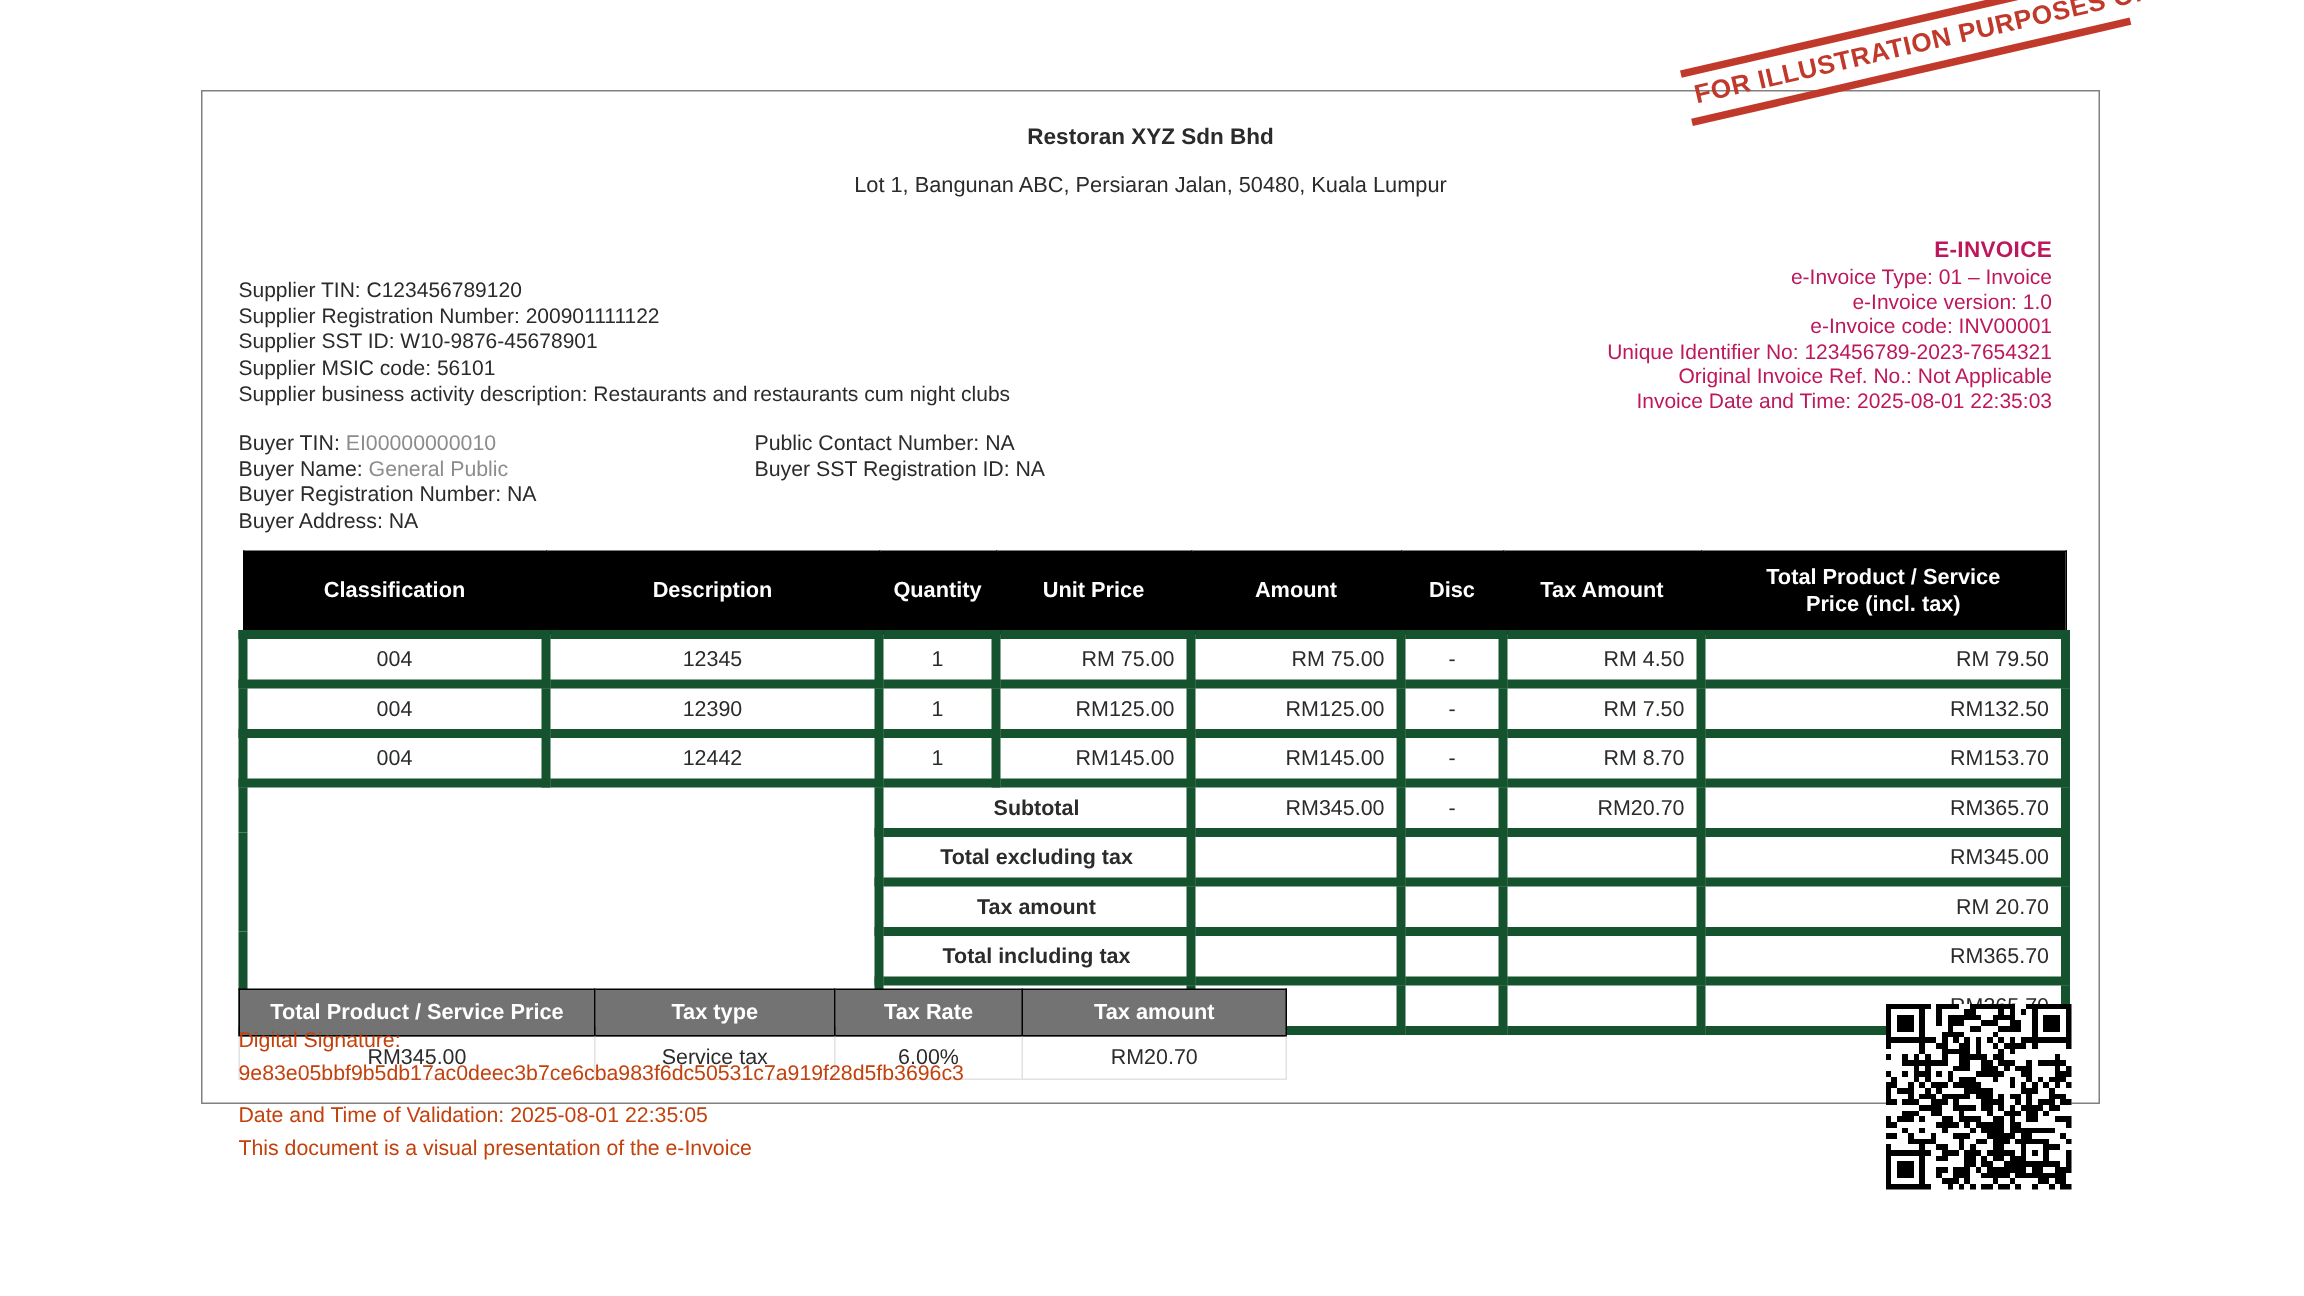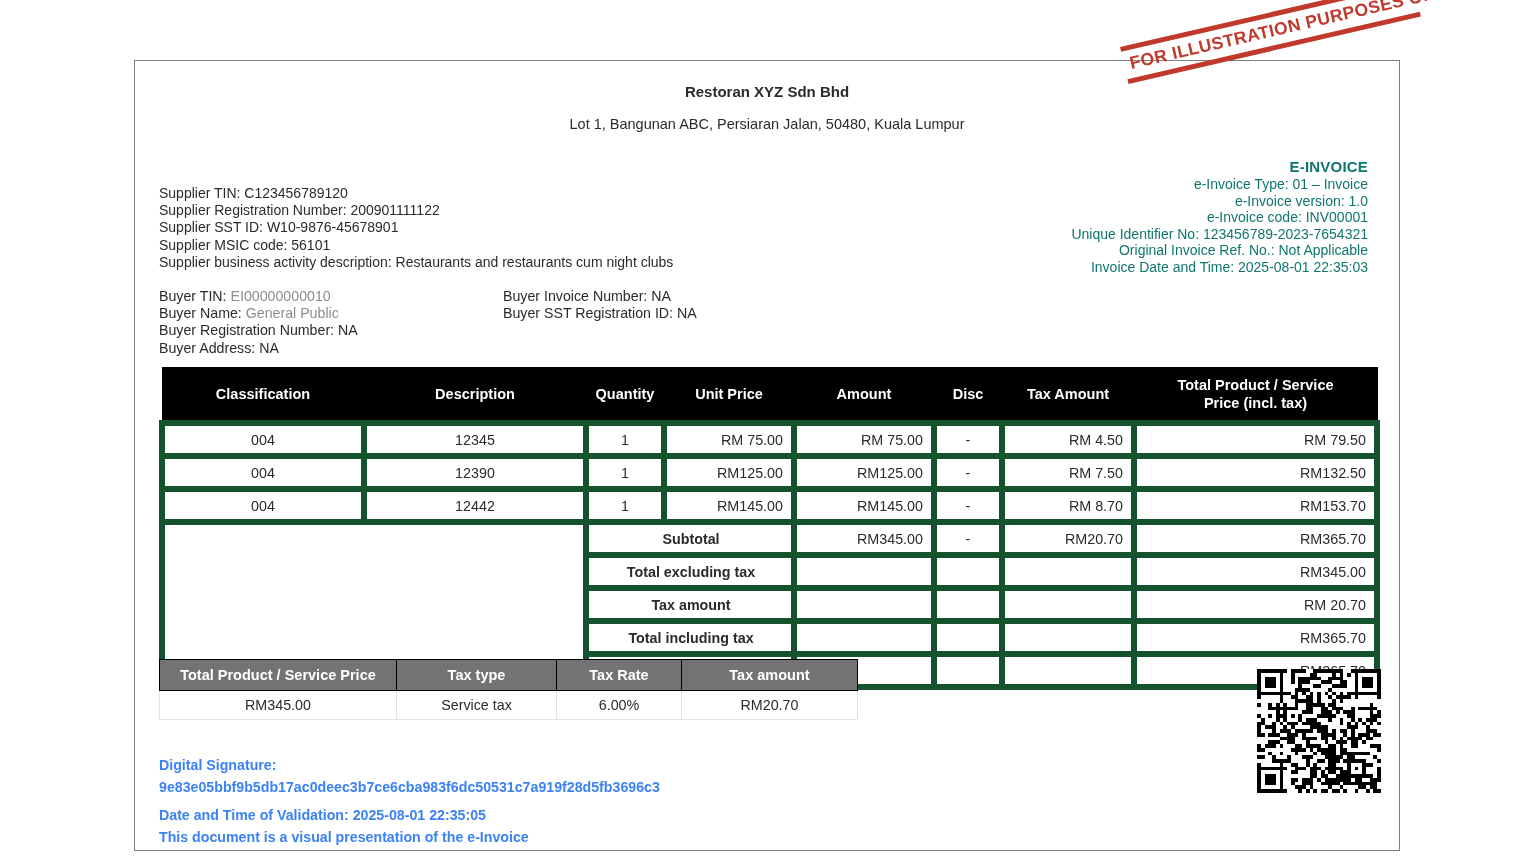--- a/index.html
+++ b/index.html
@@ -13,21 +13,21 @@
     position: relative;
     width: 1536px; height: 864px;
     overflow: hidden;
     background: #ffffff;
   }
 
   
   #sheet {
     position: absolute;
     left: 134px; top: 60px;
-    width: 1266px; height: 791px;
+    width: 1266px; height: 676px;
     border: 1.5px solid #808080;
     background: #ffffff;
     box-sizing: border-box;
   }
 
   
   #stamp {
     position: absolute;
     left: 1120px; top: 47px;
     width: 300px;
@@ -66,21 +66,21 @@
     font-size: 14.5px;
     line-height: 20px;
     margin-top: 12px;
   }
 
   
   .einv-block {
     position: absolute;
     right: 31px; top: 96px;
     text-align: right;
-    color: #0f766e;
+    color: #be185d;
   }
   .einv-title {
     font-size: 15px; font-weight: bold;
     line-height: 19px; letter-spacing: .2px;
   }
   .einv-line { font-size: 14px; line-height: 16.6px; }
 
   
   .supplier-block {
     position: absolute;
@@ -152,23 +152,22 @@
   }
   #tax-table td {
     font-size: 14.3px; color: #2b2b2b;
     padding: 6px 4px; text-align: center;
     border: 1px solid #e2e2e2;
   }
 
   
   .footer-block {
     position: absolute;
-    left: 24px; top: 694px;
-    color: #3b82f6;
-    font-weight: bold;
+    left: 24px; top: 623px;
+    color: #c2410c;
   }
   .foot-line { font-size: 14.2px; line-height: 21.5px; white-space: nowrap; }
   .foot-gap { margin-top: 7px; }
 
   
   #qr {
     position: absolute;
     left: 1122px; top: 608px;
     width: 124px; height: 124px;
   }
@@ -209,21 +208,21 @@
         <span>Buyer TIN: </span><span class="muted">EI00000000010</span>
       </div>
       <div class="buyer-line">
         <span>Buyer Name: </span><span class="muted">General Public</span>
       </div>
       <div class="buyer-line">Buyer Registration Number: NA</div>
       <div class="buyer-line">Buyer Address: NA</div>
     </div>
 
     <div class="buyer-right">
-      <div class="buyer-line">Buyer Invoice Number: NA</div>
+      <div class="buyer-line">Public Contact Number: NA</div>
       <div class="buyer-line">Buyer SST Registration ID: NA</div>
     </div>
 
     <table id="items-table">
       <colgroup>
         <col style="width:202px">
           <col style="width:222px">
           <col style="width:78px">
         <col style="width:130px">
           <col style="width:140px">

